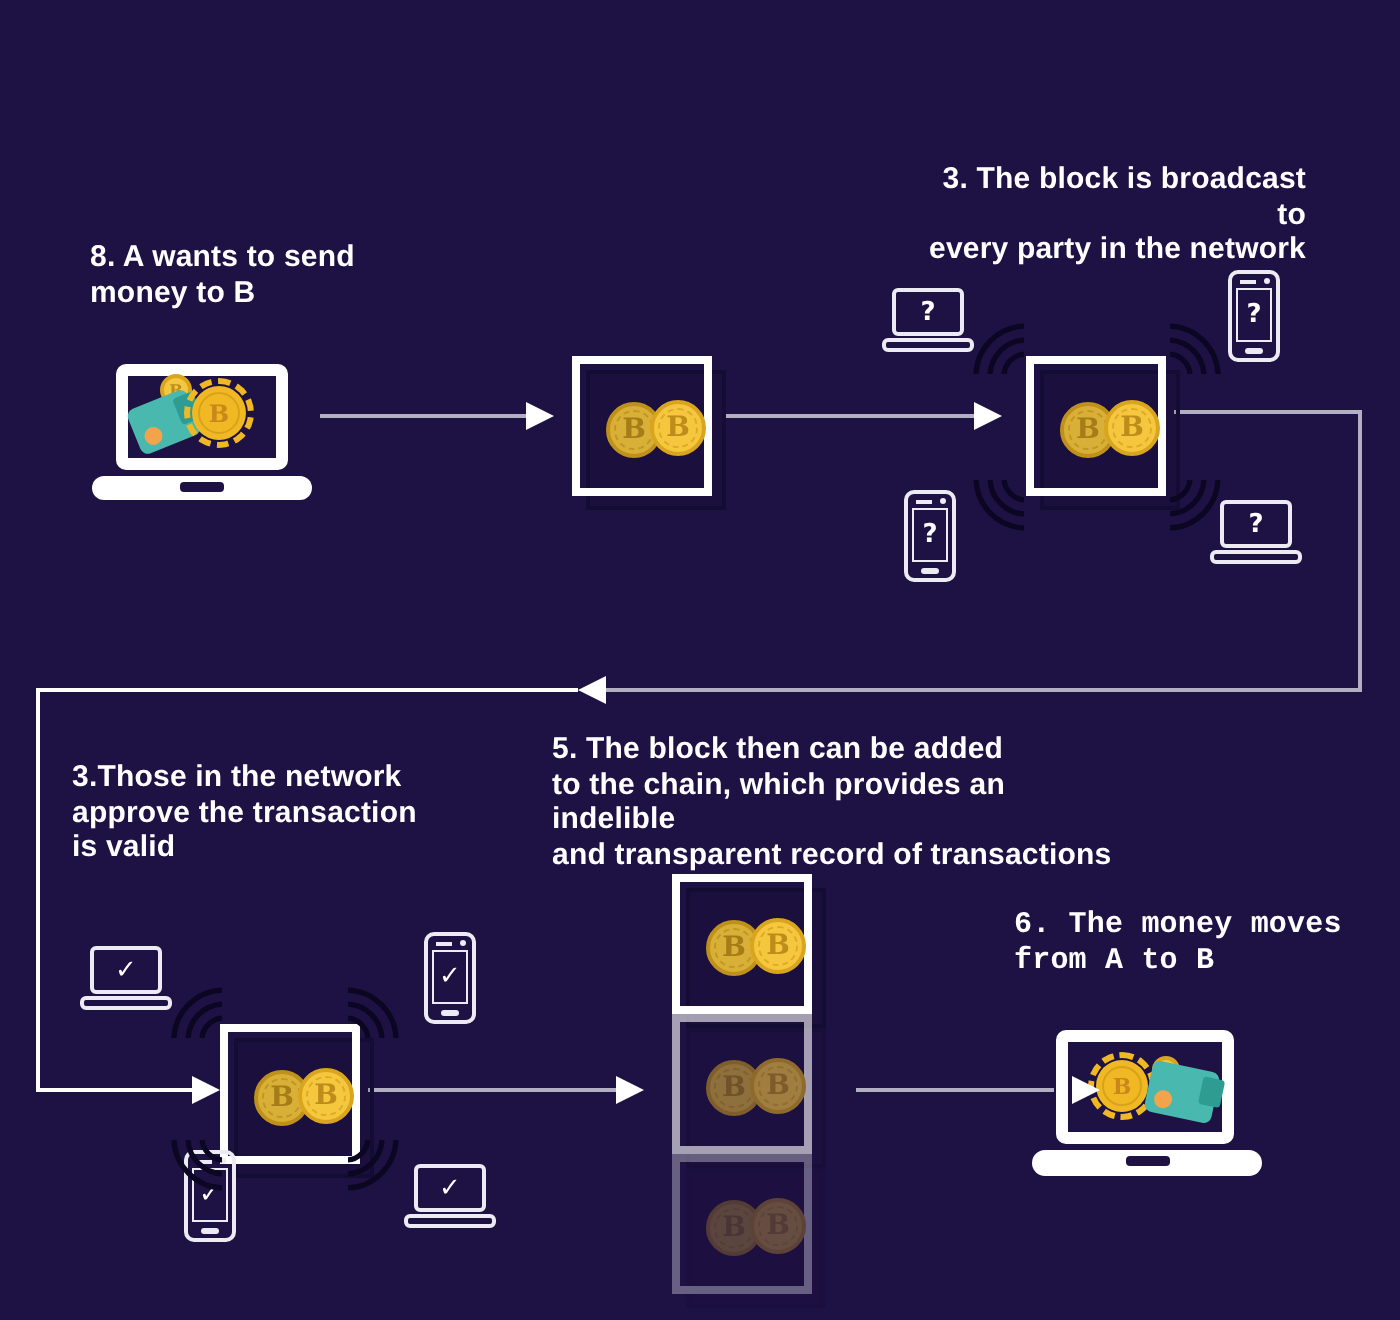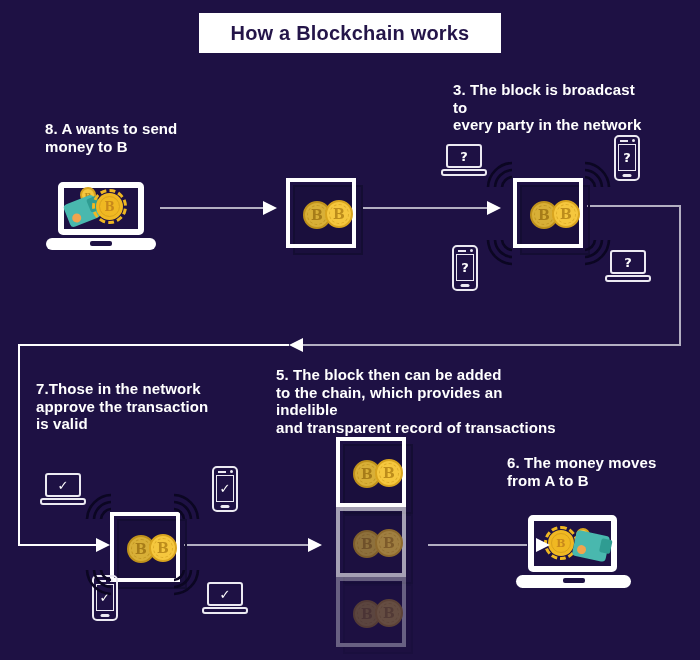--- a/index.html
+++ b/index.html
@@ -14,21 +14,21 @@
   }
   .title-banner h1 {
     margin:0; font-size:20px; font-weight:bold; color:#241549; letter-spacing:.2px;
   }
   
   .step-label {
     position:absolute; color:#ffffff; font-size:15px; line-height:17.5px;
     font-weight:600; white-space:pre-line; letter-spacing:.1px;
   }
   .hang { padding-left:16px; text-indent:-16px; }
-  .alr { text-align:left; }
+  .alr { text-align:right; }
   
   .line { position:absolute; background:#b3afc2; }
   .line.h { height:2px; } .line.v { width:2px; }
   .line.white { background:#ffffff; }
   .arrow-r { position:absolute; width:0; height:0;
     border-top:7px solid transparent; border-bottom:7px solid transparent;
     border-left:14px solid #ffffff; }
   .arrow-l { position:absolute; width:0; height:0;
     border-top:7px solid transparent; border-bottom:7px solid transparent;
     border-right:14px solid #ffffff; }
@@ -99,23 +99,20 @@
   .spiky::before { content:""; position:absolute; inset:-4px;
     border:3px dashed #f0b822; border-radius:50%; }
   .spiky::after { content:""; position:absolute; inset:3px;
     border:1px solid #d9a21c; border-radius:50%; }
 </style>
 </head>
 <body>
 
 <div class="stage">
 
-  <div class="title-banner">
-    <h1>How a Blockchain works</h1>
-  </div>
 
   <div class="line h" style="left:160px; top:207px; width:103px;"></div>
   <div class="arrow-r" style="left:263px; top:201px;"></div>
 
   <div class="line h" style="left:361px; top:207px; width:126px;"></div>
   <div class="arrow-r" style="left:487px; top:201px;"></div>
 
   <div class="line h" style="left:587px; top:205px; width:94px;"></div>
   <div class="line v" style="left:679px; top:205px; height:141px;"></div>
   <div class="line h" style="left:303px; top:344px; width:378px;"></div>
@@ -127,27 +124,27 @@
 
   <div class="line h" style="left:184px; top:544px; width:124px;"></div>
   <div class="arrow-r" style="left:308px; top:538px;"></div>
 
   <div class="line h" style="left:428px; top:544px; width:99px;"></div>
 
   <div class="step-label" style="left:45px; top:120px; width:180px;">8. A wants to send
 money to B</div>
   <div class="step-label alr" style="left:453px; top:81px; width:200px;">3. The block is broadcast to
 every party in the network</div>
-  <div class="step-label" style="left:36px; top:380px; width:180px;">7.Those in the network
+  <div class="step-label" style="left:36px; top:380px; width:180px;">3.Those in the network
 approve the transaction
 is valid</div>
   <div class="step-label" style="left:276px; top:366px; width:280px;">5. The block then can be added
 to the chain, which provides an indelible
 and transparent record of transactions</div>
-  <div class="step-label" style="left:507px; top:454px; width:180px;">6. The money moves
+  <div class="step-label" style="left:507px; top:454px; width:180px;font-family:Liberation Mono, monospace;">6. The money moves
 from A to B</div>
 
   <div class="laptop-s" style="left:46px; top:180px; width:110px; height:70px;">
     <div class="scr" style="left:12px; top:2px; width:86px; height:53px;">
       <div class="mini-coin" style="left:16px; top:-1px; width:16px; height:16px; font-size:8px;">B</div>
       <div class="wallet" style="left:2px; top:11px; width:32px; height:24px; transform:rotate(-22deg);"></div>
       <div class="spiky" style="left:32px; top:5px; width:27px; height:27px; font-size:12px;">B</div>
     </div>
     <div class="bs" style="left:0; bottom:0; width:110px; height:12px;">
       <div class="notch"></div>

